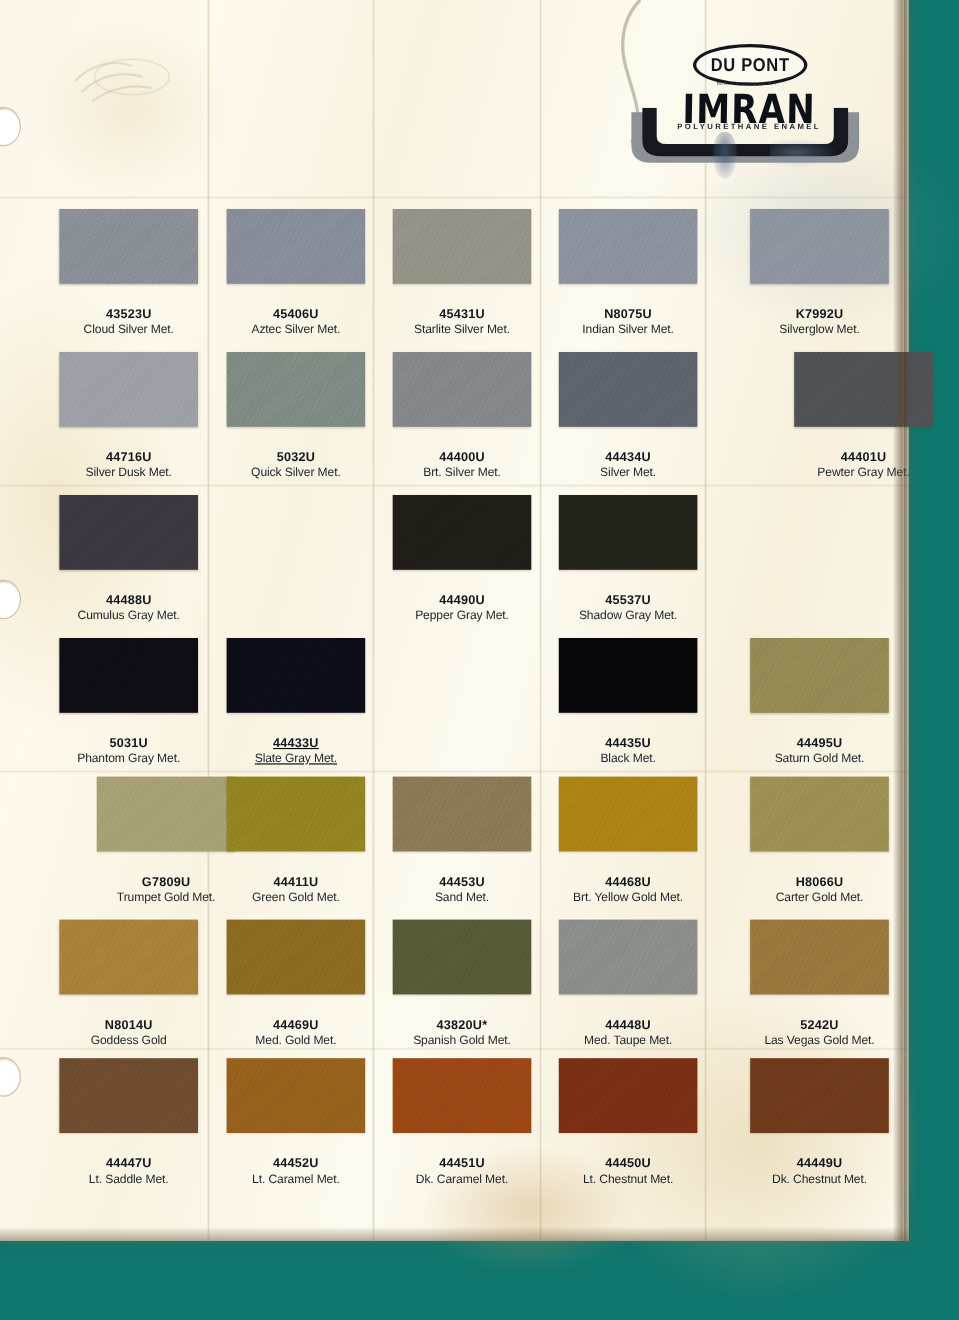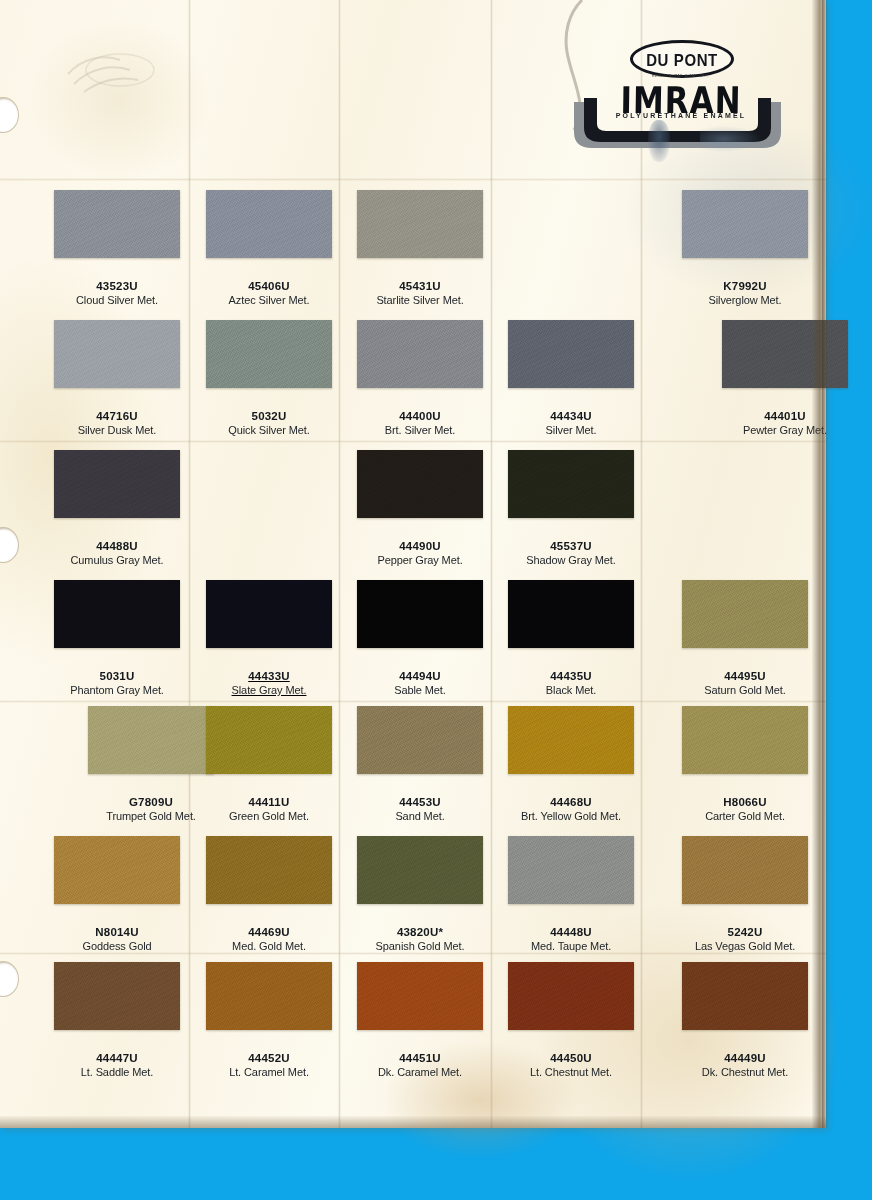--- a/index.html
+++ b/index.html
@@ -6,21 +6,21 @@
   html,body{margin:0;padding:0;background:#ffffff;}
   body{
     width:872px;height:1200px;overflow:hidden;position:relative;
     font-family:"Liberation Sans", sans-serif;
     background:#fbfbf9;
   }
 
   
   #scan{
     position:absolute;left:0;top:0;width:872px;height:1200px;
-    background:#0ea5e9;overflow:hidden;
+    background:#0f766e;overflow:hidden;
   }
   #page{
     position:absolute;left:0px;top:0px;width:826px;height:1128px;
     background:
       linear-gradient(105deg,#fbf6e8 0%,#fdf9ec 18%,#f9f3e2 35%,#fdfaef 55%,#f7f0dd 75%,#fdf9ed 100%);
     box-shadow:2px 2px 6px rgba(120,105,70,.28);
   }
   
   .stain{position:absolute;border-radius:50%;pointer-events:none;}
   #st1{left:-70px;top:250px;width:240px;height:420px;
@@ -196,20 +196,25 @@
         <div class="cell" style="left: 206px; top: 190px;">
           <div class="chip" title="Aztec Silver Met." style="background: rgb(135, 141, 153);"></div>
           <div class="code">45406U</div>
           <div class="name">Aztec Silver Met.</div>
         </div>
         <div class="cell" style="left: 357px; top: 190px;">
           <div class="chip" title="Starlite Silver Met." style="background: rgb(148, 146, 134);"></div>
           <div class="code">45431U</div>
           <div class="name">Starlite Silver Met.</div>
         </div>
+        <div class="cell" style="left: 508px; top: 190px;">
+          <div class="chip" title="Indian Silver Met." style="background: rgb(139, 145, 157);"></div>
+          <div class="code">N8075U</div>
+          <div class="name">Indian Silver Met.</div>
+        </div>
         <div class="cell" style="left: 682px; top: 190px;">
           <div class="chip" title="Silverglow Met." style="background: rgb(141, 148, 159);"></div>
           <div class="code">K7992U</div>
           <div class="name">Silverglow Met.</div>
         </div>
         <div class="cell" style="left: 54px; top: 320px;">
           <div class="chip" title="Silver Blue Met." style="background: rgb(155, 160, 166);"></div>
           <div class="code">44716U</div>
           <div class="name">Silver Dusk Met.</div>
         </div>
@@ -250,25 +255,20 @@
         </div>
         <div class="cell" style="left: 54px; top: 580px;">
           <div class="chip" title="Phantom Gray Met." style="background: rgb(14, 13, 20);"></div>
           <div class="code">5031U</div>
           <div class="name">Phantom Gray Met.</div>
         </div>
         <div class="cell" style="left: 206px; top: 580px; text-decoration: underline;">
           <div class="chip" title="Slate Gray Met." style="background: rgb(13, 13, 24);"></div>
           <div class="code">44433U</div>
           <div class="name">Slate Gray Met.</div>
-        </div>
-        <div class="cell" style="left: 357px; top: 580px;">
-          <div class="chip" title="Sable Met." style="background: rgb(5, 5, 6);"></div>
-          <div class="code">44494U</div>
-          <div class="name">Sable Met.</div>
         </div>
         <div class="cell" style="left: 508px; top: 580px;">
           <div class="chip" title="Black Met." style="background: rgb(7, 7, 10);"></div>
           <div class="code">44435U</div>
           <div class="name">Black Met.</div>
         </div>
         <div class="cell" style="left: 682px; top: 580px;">
           <div class="chip" title="Saturn Gold Met." style="background: rgb(148, 138, 83);"></div>
           <div class="code">44495U</div>
           <div class="name">Saturn Gold Met.</div>

